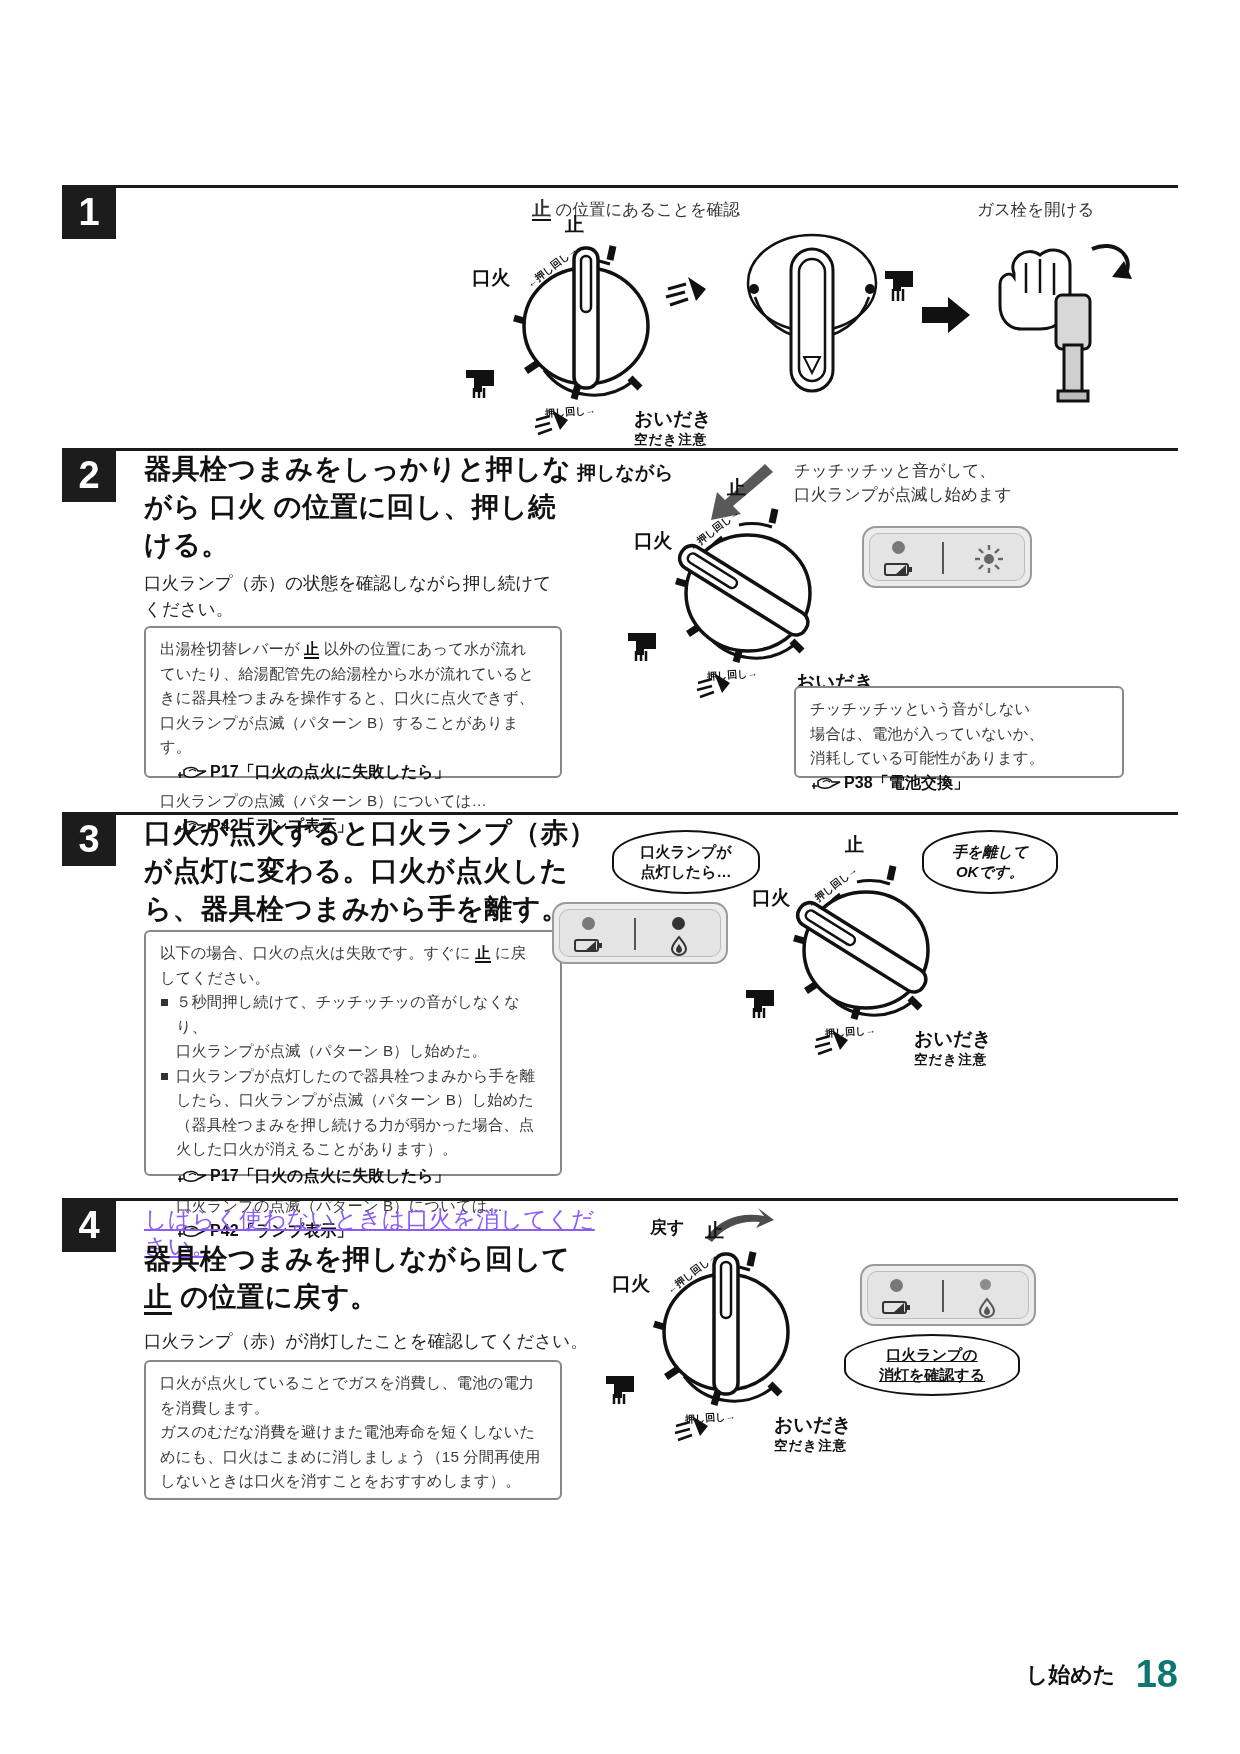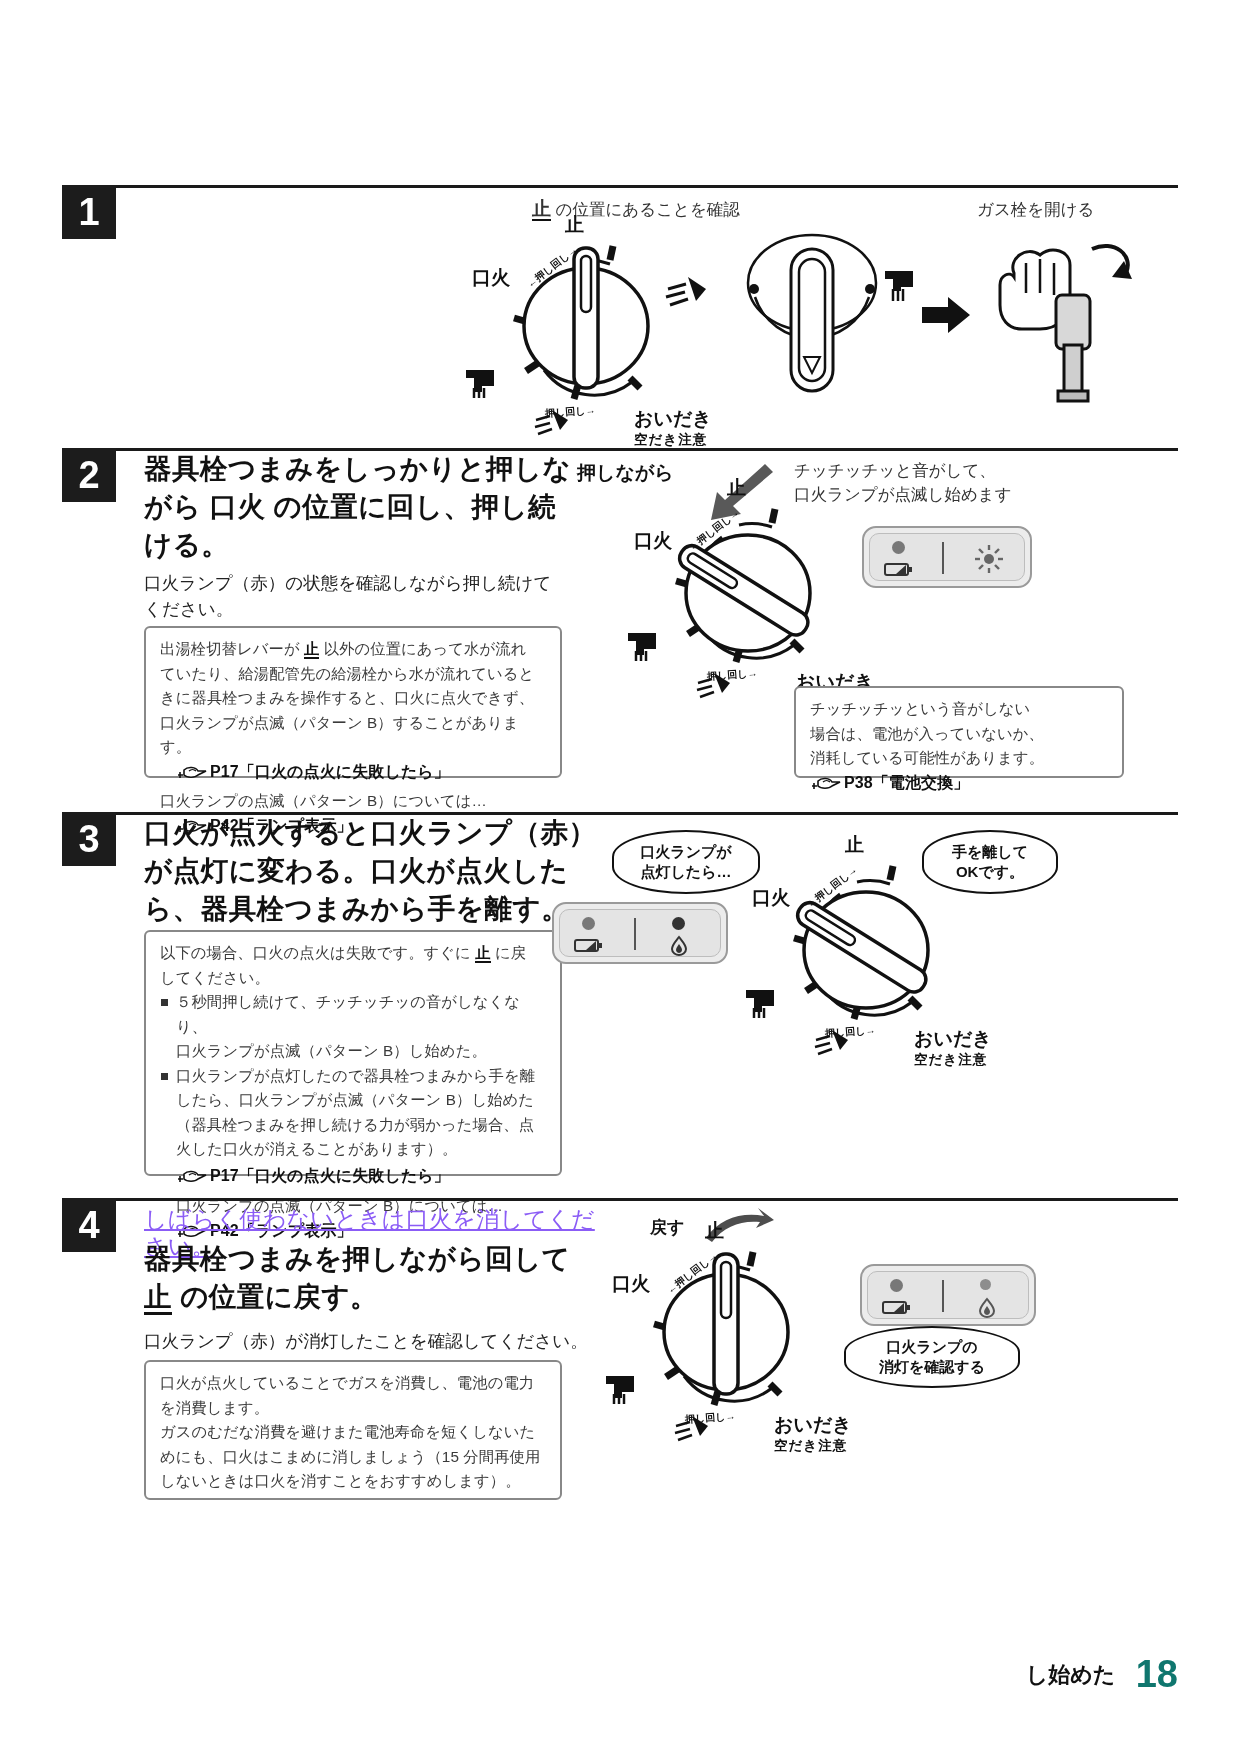--- a/index.html
+++ b/index.html
@@ -313,21 +313,21 @@
       <div class="indent">
         <svg class="hand" width="32" height="16" viewBox="0 0 32 16">
           <path d="M2 11 L7 11 M4 8 L4 14" stroke="#111" stroke-width="1.6" fill="none"></path>
           <path d="M8 6 C 12 2, 20 3, 22 7 L30 7 L22 11 C 19 14, 11 14, 8 11 Z" fill="#fff" stroke="#111" stroke-width="1.6"></path>
           <path d="M13 7 C 15 5, 18 5, 20 7" fill="none" stroke="#111" stroke-width="1.2"></path>
         </svg><span class="ref">P42「ランプ表示」</span>
       </div>
     </div>
 
     <div class="bubble" style="left:550px;top:18px;width:148px;height:64px;">口火ランプが<br>点灯したら…</div>
-    <div class="bubble" style="left:860px;top:18px;width:136px;height:64px;">手を離して<br>OKです。</div>
+    <div class="bubble" style="left:860px;top:18px;width:136px;height:64px;font-style:italic;">手を離して<br>OKです。</div>
 
     <div class="panel" style="left:490px;top:90px;width:176px;height:62px;">
       <div class="inner"></div>
       <div class="divider" style="left:80px;top:14px;height:32px;"></div>
       <span style="position:absolute;left:28px;top:13px;width:13px;height:13px;border-radius:50%;background:#787878;"></span>
       <svg style="position:absolute;left:20px;top:32px;" width="30" height="18">
         <rect x="1" y="4" width="23" height="11" rx="2" fill="none" stroke="#333" stroke-width="2"></rect>
         <rect x="24" y="7" width="4" height="5" fill="#333"></rect>
         <path d="M12 14 L22 14 L22 5 Z" fill="#333"></path>
       </svg>
@@ -438,21 +438,21 @@
         <rect x="24" y="7" width="4" height="5" fill="#333"></rect>
         <path d="M12 14 L22 14 L22 5 Z" fill="#333"></path>
       </svg>
       <span style="position:absolute;left:118px;top:13px;width:11px;height:11px;border-radius:50%;background:#8d8d8d;"></span>
       <svg style="position:absolute;left:114px;top:31px;" width="22" height="22">
         <path d="M11 2 C 15 7, 18 10, 18 14 C 18 18, 14 20, 11 20 C 8 20, 4 18, 4 14 C 4 10, 7 7, 11 2 Z" fill="none" stroke="#555" stroke-width="2"></path>
         <path d="M11 9 C 13 12, 14 13, 14 15 C 14 17, 12 18, 11 18 C 10 18, 8 17, 8 15 C 8 13, 9 12, 11 9 Z" fill="#555"></path>
       </svg>
     </div>
 
-    <div class="bubble" style="left:782px;top:128px;width:176px;height:62px;font-size:15px;">口火ランプの<br>消灯を確認する</div>
+    <div class="bubble" style="left:782px;top:136px;width:176px;height:62px;font-size:15px;text-decoration:underline;">口火ランプの<br>消灯を確認する</div>
   </div>
 
   <div class="footer">
     <span class="ttl">し始めた</span>
     <span class="pg">18</span>
   </div>
 
 </div>
 
 </body></html>

